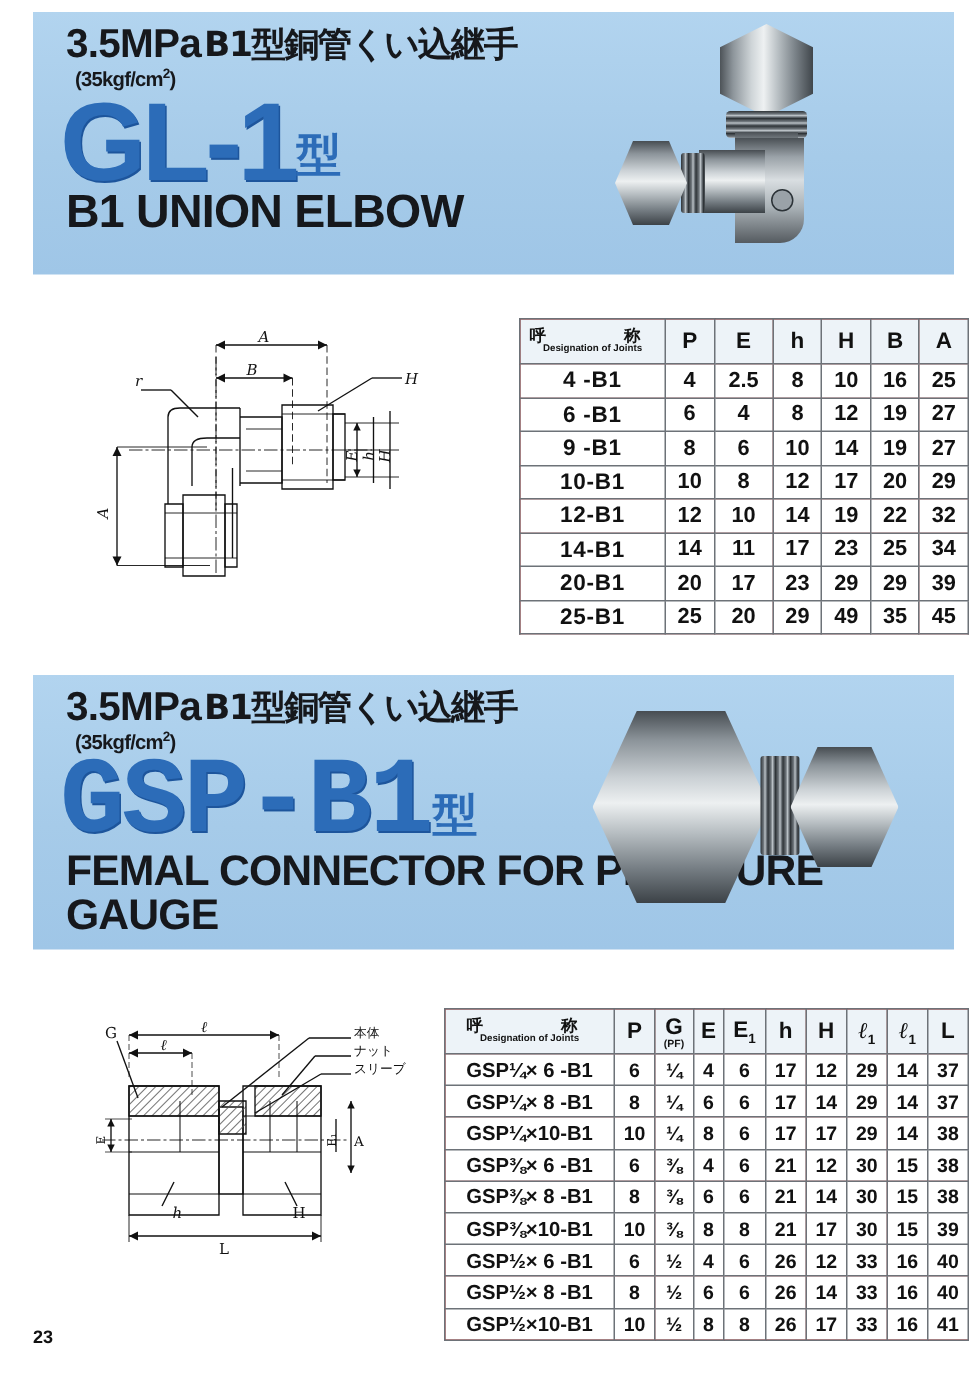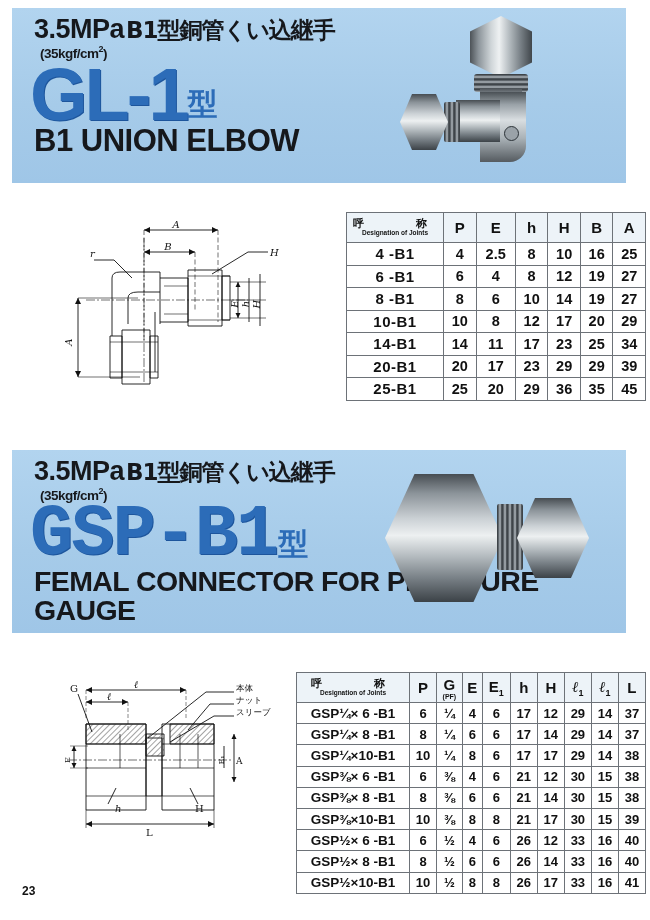--- a/index.html
+++ b/index.html
@@ -5,21 +5,21 @@
   html,body{margin:0;padding:0;background:#ffffff;}
   body{
     width:650px;height:920px;position:relative;overflow:hidden;
     font-family:"Liberation Sans","DejaVu Sans",sans-serif;
     color:#111;
   }
   .page{position:absolute;inset:0;background:#fff;}
 
   
   .banner{
-    position:absolute;left:12px;width:614px;
+    position:absolute;left:22px;width:614px;
     background:linear-gradient(180deg,#b2d4ef 0%,#a6cbe9 55%,#9fc6e7 100%);
     overflow:hidden;
   }
   #banner-1{top:8px;height:175px;}
   #banner-2{top:450px;height:183px;}
 
   .b-text{position:absolute;left:22px;top:8px;}
   .line-1{display:flex;align-items:flex-end;gap:0px;}
   .mpa{
     font-size:27px;font-weight:700;letter-spacing:-0.5px;line-height:1;
@@ -261,36 +261,45 @@
         <tr>
           <td class="name">6 -B1</td>
           <td>6</td>
           <td>4</td>
           <td>8</td>
           <td>12</td>
           <td>19</td>
           <td>27</td>
         </tr>
         <tr>
-          <td class="name">8 -B1</td>
+          <td class="name">9 -B1</td>
           <td>8</td>
           <td>6</td>
           <td>10</td>
           <td>14</td>
           <td>19</td>
           <td>27</td>
         </tr>
         <tr>
           <td class="name">10-B1</td>
           <td>10</td>
           <td>8</td>
           <td>12</td>
           <td>17</td>
           <td>20</td>
           <td>29</td>
+        </tr>
+        <tr>
+          <td class="name">12-B1</td>
+          <td>12</td>
+          <td>10</td>
+          <td>14</td>
+          <td>19</td>
+          <td>22</td>
+          <td>32</td>
         </tr>
         <tr>
           <td class="name">14-B1</td>
           <td>14</td>
           <td>11</td>
           <td>17</td>
           <td>23</td>
           <td>25</td>
           <td>34</td>
         </tr>
@@ -301,21 +310,21 @@
           <td>23</td>
           <td>29</td>
           <td>29</td>
           <td>39</td>
         </tr>
         <tr>
           <td class="name">25-B1</td>
           <td>25</td>
           <td>20</td>
           <td>29</td>
-          <td>36</td>
+          <td>49</td>
           <td>35</td>
           <td>45</td>
         </tr>
       </tbody>
   </table>
 
   <div class="banner" id="banner-2">
     <div class="b-text">
       <div class="line-1">
         <span class="mpa">3.5MPa</span>

